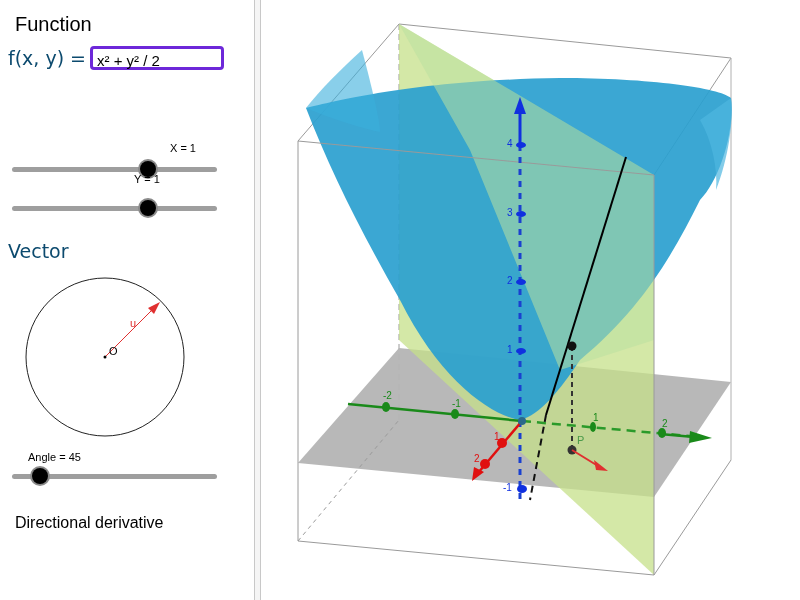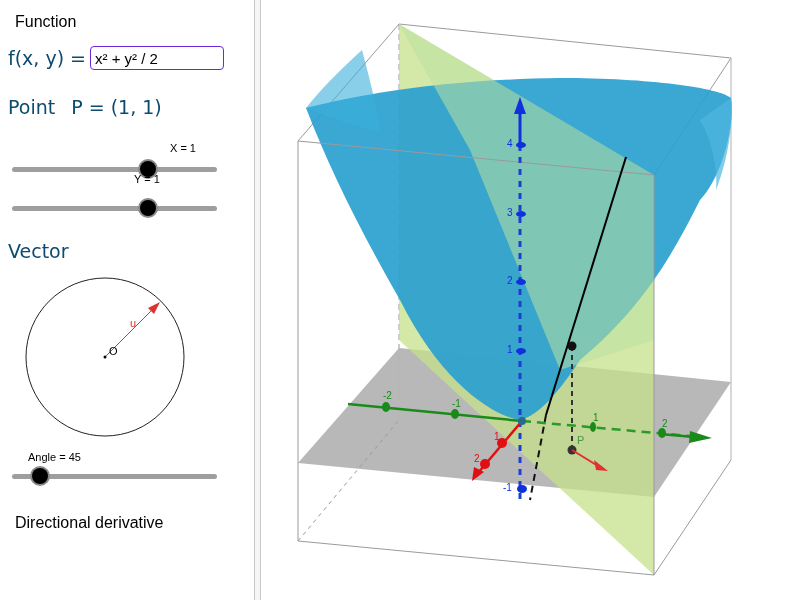--- a/index.html
+++ b/index.html
@@ -1,43 +1,39 @@
 <!DOCTYPE html>
 <html><head>
 <meta charset="utf-8">
 <style>
   html, body { margin: 0; padding: 0; }
   body { width: 800px; height: 600px; overflow: hidden; background: #ffffff; position: relative; font-family: "Liberation Sans", sans-serif; }
   .panel { position: absolute; left: 0; top: 0; width: 254px; height: 600px; background: #ffffff; }
   .divider { position: absolute; left: 254px; top: 0; width: 7px; height: 600px; background: #f5f5f5; border-left: 1px solid #c8c8c8; border-right: 1px solid #c8c8c8; box-sizing: border-box; }
-  .heading { position: absolute; left: 15px; font-size: 16px; color: #000; }
+  .heading { position: absolute; left: 15px; font-size: 20px; color: #000; }
   .math { font-family: "DejaVu Serif", serif; }
   .row { position: absolute; left: 8px; font-size: 19px; color: #0c4a6e; display: flex; align-items: flex-start; }
   .fx-label { font-family: "DejaVu Sans", sans-serif; font-size: 19px; }
-  .input { position: absolute; left: 90px; top: 46px; width: 134px; height: 24px; border: 1px solid #6d28d9; border-radius: 4px; box-sizing: border-box; padding: 2px 4px; font-size: 15px; font-family: "Liberation Sans", sans-serif; color: #000; line-height: 19px; background: #fff; }
+  .input { position: absolute; left: 90px; top: 46px; width: 134px; height: 24px; border: 3px solid #6d28d9; border-radius: 4px; box-sizing: border-box; padding: 2px 4px; font-size: 15px; font-family: "Liberation Sans", sans-serif; color: #000; line-height: 19px; background: #fff; }
   .slider { position: absolute; left: 12px; width: 205px; height: 5px; background: #9e9e9e; border-radius: 3px; }
   .slider-label { position: absolute; font-size: 11px; color: #000; }
   .thumb { position: absolute; width: 16px; height: 16px; border-radius: 50%; background: #000; box-shadow: 0 0 0 2px #8a8a8a; top: -6px; }
   .view3d { position: absolute; left: 262px; top: 0; width: 538px; height: 600px; }
 </style>
 </head>
 <body>
 
 <div class="panel">
   <div class="heading" style="top:13px;">Function</div>
 
   <div class="row" style="top:47px;">
     <span class="fx-label">f(x, y) =</span>
   </div>
   <div class="input">x² + y² / 2</div>
 
-  <div class="row" style="top:96px;">
-    <span class="fx-label">Point</span>
-    <span class="fx-label" style="margin-left:16px;">P = (1, 1)</span>
-  </div>
 
   <div class="slider-label" style="left:134px; top:142px;margin-left:36px;">X = 1</div>
   <div class="slider" style="top:167px;">
     <div class="thumb" style="left:128px;"></div>
   </div>
 
   <div class="slider-label" style="left:134px; top:173px;">Y = 1</div>
   <div class="slider" style="top:206px;">
     <div class="thumb" style="left:128px;"></div>
   </div>

